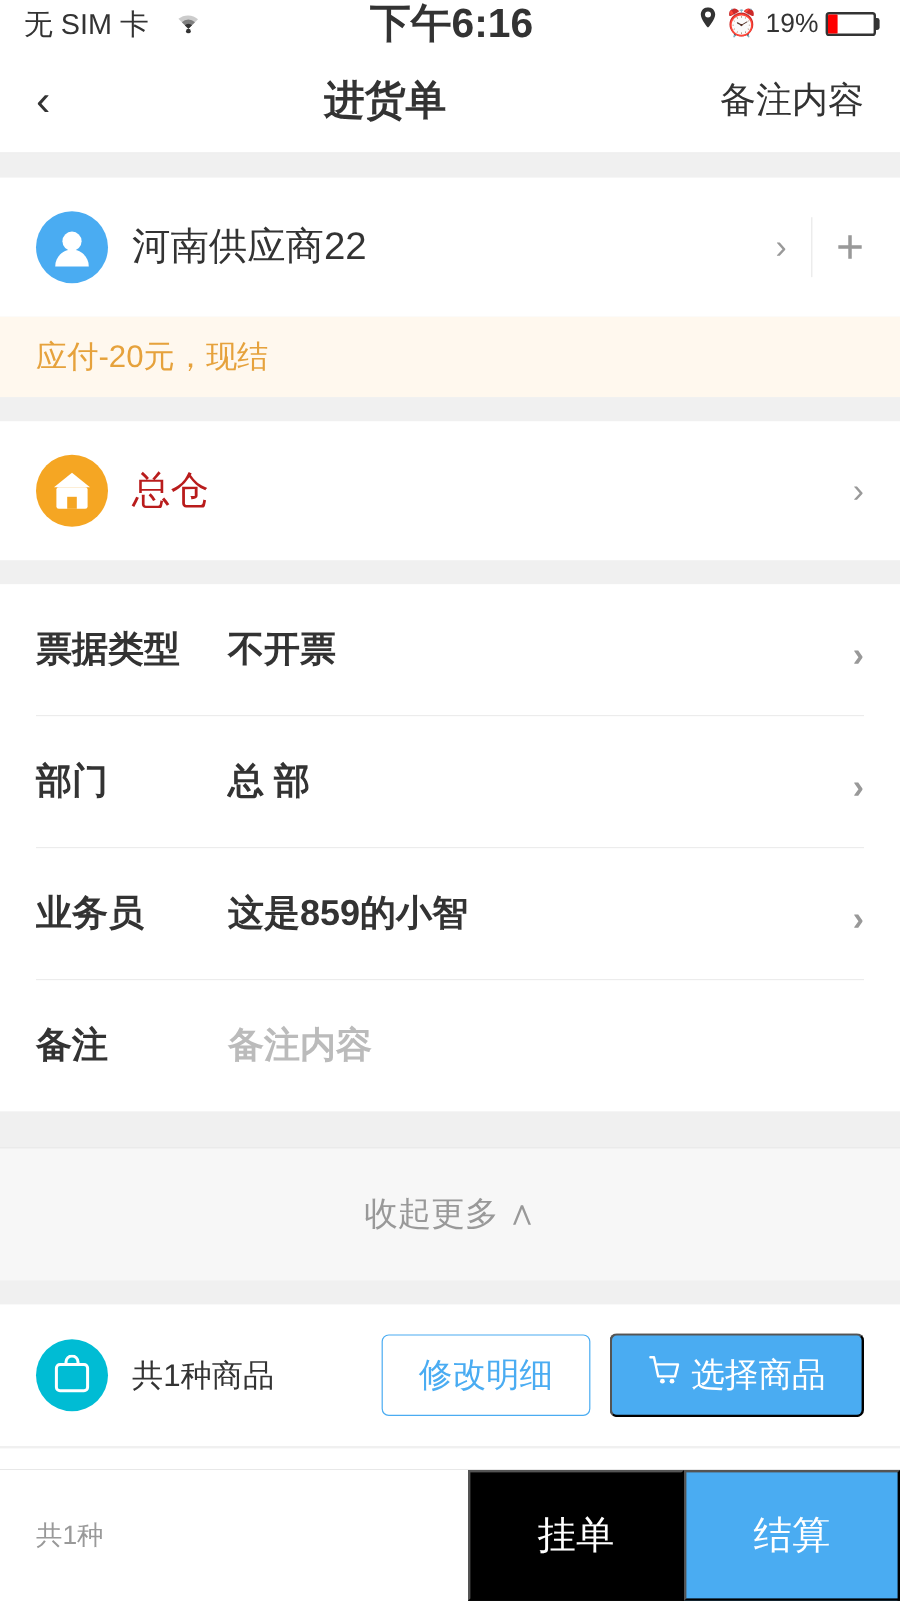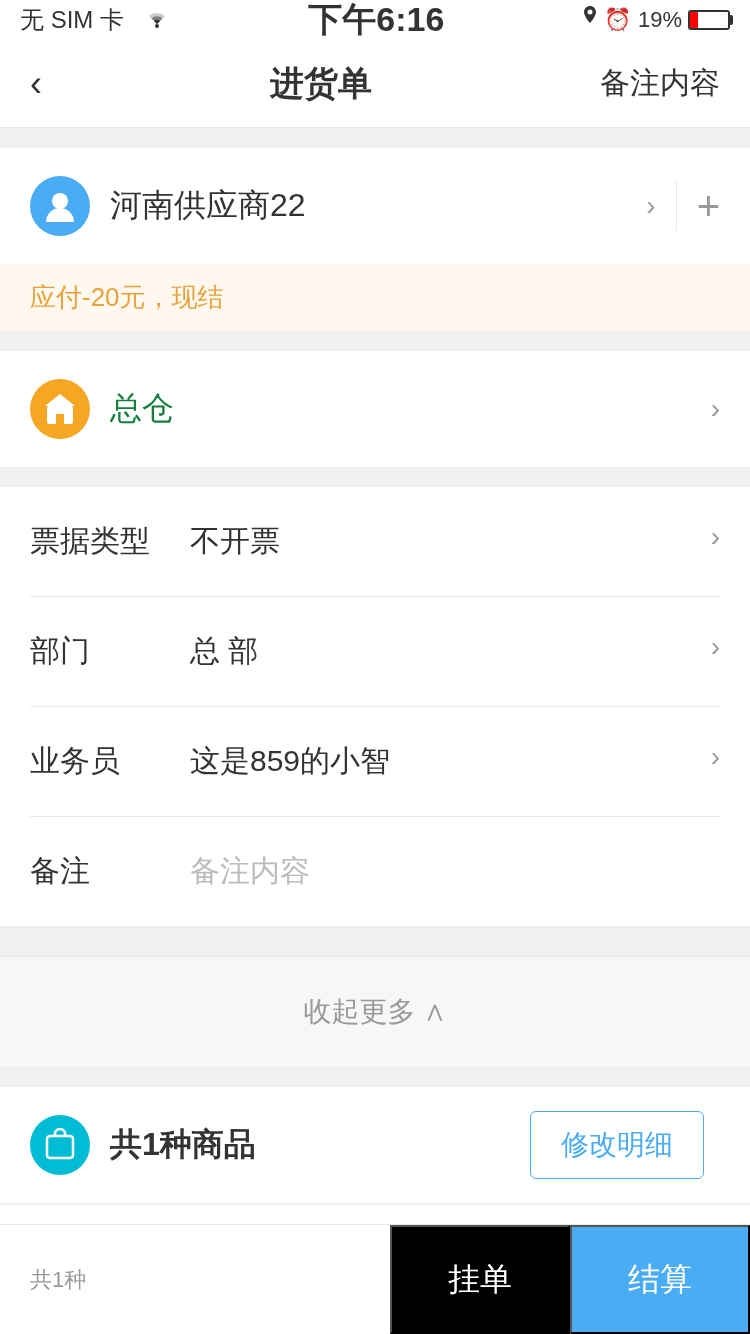--- a/index.html
+++ b/index.html
@@ -85,31 +85,32 @@
       display: flex;
       align-items: center;
       padding: 28px 30px;
       min-height: 90px;
     }
     .warehouse-icon {
       width: 60px; height: 60px; border-radius: 50%; background: #f5a623;
       display: flex; align-items: center; justify-content: center;
       font-size: 30px; margin-right: 20px; flex-shrink: 0;
     }
-    .warehouse-name { flex: 1; font-size: 32px; color: #15803d; }
+    .warehouse-name { flex: 1; font-size: 32px; color: #b91c1c; }
 
     
     .form-section { background: #fff; }
     .form-row {
       display: flex;
-      align-items: flex-start;
+      align-items: flex-end;
       padding: 34px 30px;
       min-height: 100px;
       background: #fff;
       cursor: pointer;
+      font-weight: bold;
     }
     .form-label { width: 140px; font-size: 30px; color: #333; flex-shrink: 0; }
     .form-value { flex: 1; font-size: 30px; color: #333; padding-left: 20px; }
     .form-value.placeholder { color: #bbb; }
 
     
     .collapse-row {
       background: #f7f7f7;
       text-align: center;
       padding: 36px 30px;
@@ -126,21 +127,21 @@
       display: flex;
       align-items: center;
       padding: 24px 30px;
       margin-top: 20px;
     }
     .products-icon {
       width: 60px; height: 60px; border-radius: 50%; background: #00bcd4;
       display: flex; align-items: center; justify-content: center;
       color: #fff; font-size: 24px; margin-right: 20px; flex-shrink: 0;
     }
-    .products-count { flex: 1; font-size: 32px; color: #333; font-weight: bold; }
+    .products-count { flex: 1; font-size: 26px; color: #333; }
     .btn-outline {
       border: 1px solid #4AACF2; color: #4AACF2; background: #fff;
       padding: 14px 30px; border-radius: 6px; font-size: 28px; cursor: pointer; margin-right: 16px;
     }
     .btn-primary {
       background: #4AACF2; color: #fff;
       padding: 14px 30px; border-radius: 6px; font-size: 28px; cursor: pointer;
       display: flex; align-items: center; gap: 8px;
     }
 
@@ -299,20 +300,30 @@
 
 <div class="products-header">
   <div class="products-icon">
     <svg width="34" height="34" viewBox="0 0 34 34">
         <rect x="4" y="8" width="26" height="22" rx="3" fill="none" stroke="#fff" stroke-width="2.5"></rect>
         <path d="M12 8V6a5 5 0 0110 0v2" fill="none" stroke="#fff" stroke-width="2.5"></path>
       </svg>
   </div>
   <span class="products-count">共1种商品</span>
   <button class="btn-outline">修改明细</button>
+  <button class="btn-primary">
+    <span>
+      <svg width="28" height="28" viewBox="0 0 28 28">
+          <path d="M2 2h3l3.5 16h14l2.5-10H8" fill="none" stroke="#fff" stroke-width="2" stroke-linecap="round" stroke-linejoin="round"></path>
+          <circle cx="12" cy="22" r="2" fill="#fff"></circle>
+          <circle cx="20" cy="22" r="2" fill="#fff"></circle>
+        </svg>
+    </span>
+    <span>选择商品</span>
+  </button>
 </div>
 
 <div style="background:#fff; margin-top:2px;">
   <div class="product-item">
     <div class="product-thumb">
 
       <svg class="owl-logo" viewBox="0 0 100 100" xmlns="http://www.w3.org/2000/svg">
         <ellipse cx="50" cy="55" rx="32" ry="30" fill="#888"></ellipse>
         <circle cx="38" cy="45" r="10" fill="#555"></circle>
         <circle cx="62" cy="45" r="10" fill="#555"></circle>

